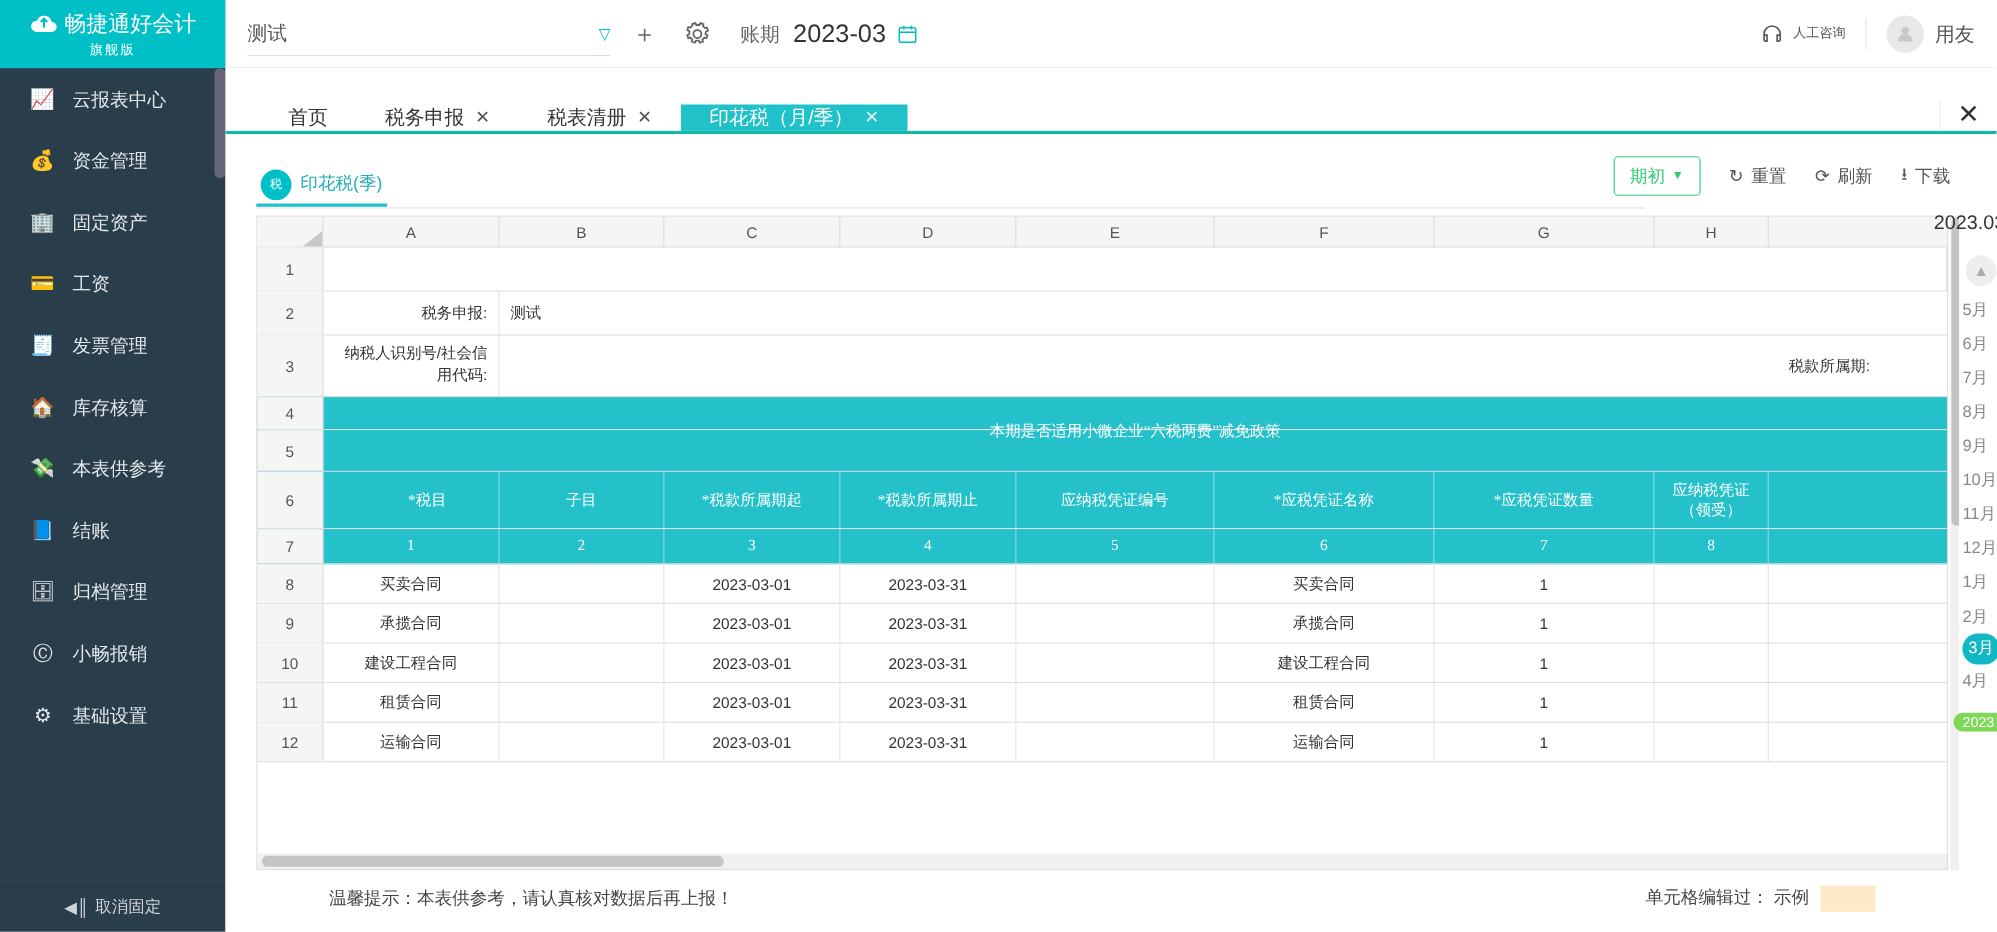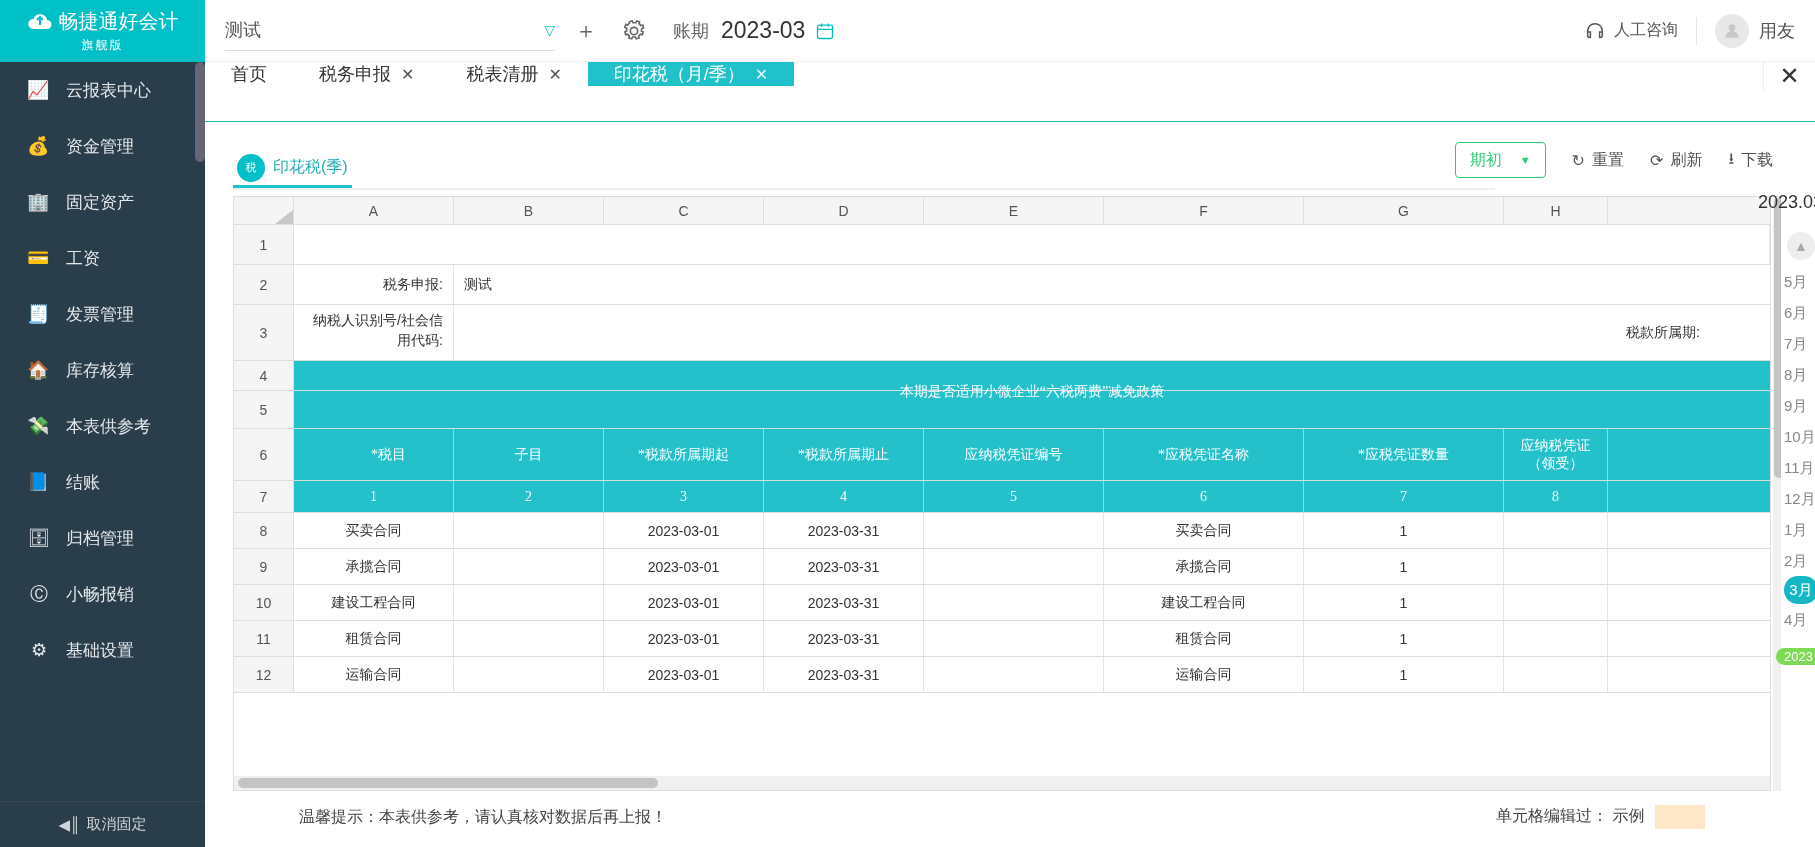--- a/index.html
+++ b/index.html
@@ -18,43 +18,43 @@
 
 
 .topbar { position: absolute; left: 205px; top: 0; right: 0; height: 62px; background: #fff; display: flex; align-items: center; padding: 0 20px; border-bottom: 1px solid #f0f0f0; }
 .company-select { height: 40px; line-height: 40px; width: 330px; border-bottom: 1px solid #ddd; font-size: 18px; color: #555; display: flex; align-items: center; justify-content: space-between; cursor: pointer; }
 .chevron { color: #00c0c7; font-size: 14px; }
 .topbar-iconbtn { width: 34px; height: 34px; display: inline-flex; align-items: center; justify-content: center; font-size: 22px; color: #666; cursor: pointer; margin-left: 14px; }
 .period-label { margin-left: 22px; font-size: 18px; color: #666; }
 .period-value { font-size: 23px; color: #333; margin-left: 12px; cursor: pointer; }
 .period-cal { margin-left: 10px; color: #00c0c7; cursor: pointer; font-size: 18px; }
 .topbar-spacer { flex: 1; }
-.consult { display: flex; align-items: center; gap: 8px; color: #555; font-size: 16px; cursor: pointer; }
+.consult { display: flex; align-items: center; gap: 8px; color: #555; font-size: 12px; cursor: pointer; }
 .divider { width: 1px; height: 28px; background: #e4e4e4; margin: 0 18px; }
 .user-area { display: flex; align-items: center; gap: 10px; cursor: pointer; font-size: 18px; color: #555; }
 .avatar { width: 34px; height: 34px; border-radius: 50%; background: #e8e8e8; display: flex; align-items: center; justify-content: center; color: #bbb; }
 
 
-.tabbar { position: absolute; left: 205px; top: 62px; right: 0; height: 60px; background: #fff; display: flex; align-items: flex-start; border-bottom: 1px solid #14b8a6; }
+.tabbar { position: absolute; left: 205px; top: 62px; right: 0; height: 60px; background: #fff; display: flex; align-items: flex-end; border-bottom: 3px solid #14b8a6; padding-left: 31px; }
 .tab { padding: 0 26px; display: flex; align-items: center; gap: 10px; font-size: 18px; color: #333; cursor: pointer; }
 .tab.active { background: #21c1c9; color: #fff; }
 .tab-close { font-size: 16px; color: inherit; cursor: pointer; opacity: 0.85; }
 .tabbar-closeall { margin-left: auto; width: 52px; display: flex; align-items: center; justify-content: center; font-size: 24px; color: #333; cursor: pointer; border-left: 1px solid #eee; }
 
 
 .content { position: absolute; left: 205px; top: 122px; right: 0; bottom: 0; background: #fff; }
 
 
 .subtab-row { position: absolute; left: 28px; top: 18px; right: 320px; height: 50px; display: flex; align-items: flex-end; border-bottom: 2px solid #eee; }
 .subtab { display: flex; align-items: center; gap: 8px; height: 38px; color: #21aeb5; border-bottom: 3px solid #21c1c9; padding: 0 4px; font-size: 16px; cursor: pointer; }
 .subtab-badge { width: 28px; height: 28px; border-radius: 50%; background: #00c0c7; color: #fff; font-size: 11px; display: flex; align-items: center; justify-content: center; }
 
 
 .toolbar { position: absolute; right: 42px; top: 20px; display: flex; align-items: center; gap: 26px; }
-.btn-outline { border: 1px solid #2ecc71; color: #2ecc71; background: #fff; height: 36px; padding: 0 14px; border-radius: 4px; display: flex; align-items: center; gap: 18px; cursor: pointer; font-size: 16px; }
+.btn-outline { border: 1px solid #2ecc71; color: #2ecc71; background: #fff; height: 36px; padding: 0 14px; border-radius: 4px; display: flex; align-items: center; gap: 6px; cursor: pointer; font-size: 16px; }
 .tool-link { display: flex; align-items: center; gap: 7px; color: #555; cursor: pointer; font-size: 16px; }
 
 
 .sheet-wrap { position: absolute; left: 28px; top: 74px; right: 44px; bottom: 56px; border: 1px solid #ddd; overflow: hidden; }
 .col-headers { display: flex; height: 28px; background: #f5f5f5; border-bottom: 1px solid #ddd; }
 .corner { width: 60px; border-right: 1px solid #ddd; background: #f5f5f5; position: relative; }
 .corner::after { content: ""; position: absolute; right: 0; bottom: 0; border-left: 18px solid transparent; border-bottom: 14px solid #c8c8c8; }
 .ch { border-right: 1px solid #ddd; text-align: center; line-height: 28px; color: #555; }
 .sheet-body { position: absolute; top: 28px; left: 0; right: 0; bottom: 14px; overflow: hidden; }
 .row { display: flex; border-bottom: 1px solid #ddd; align-items: stretch; }

